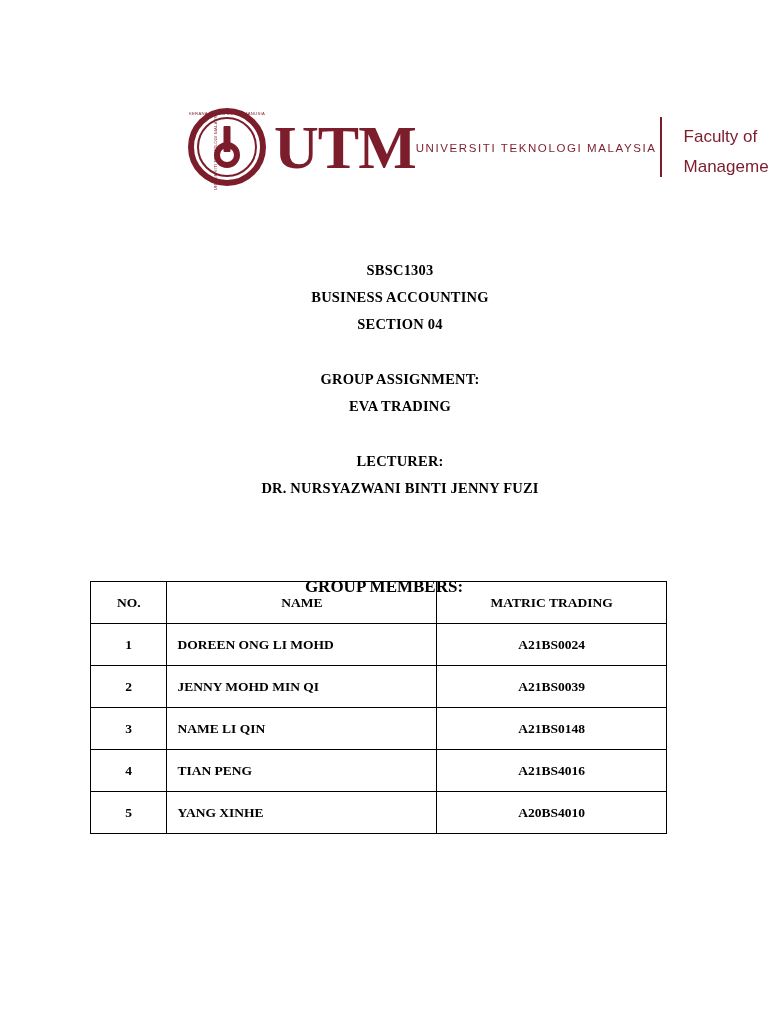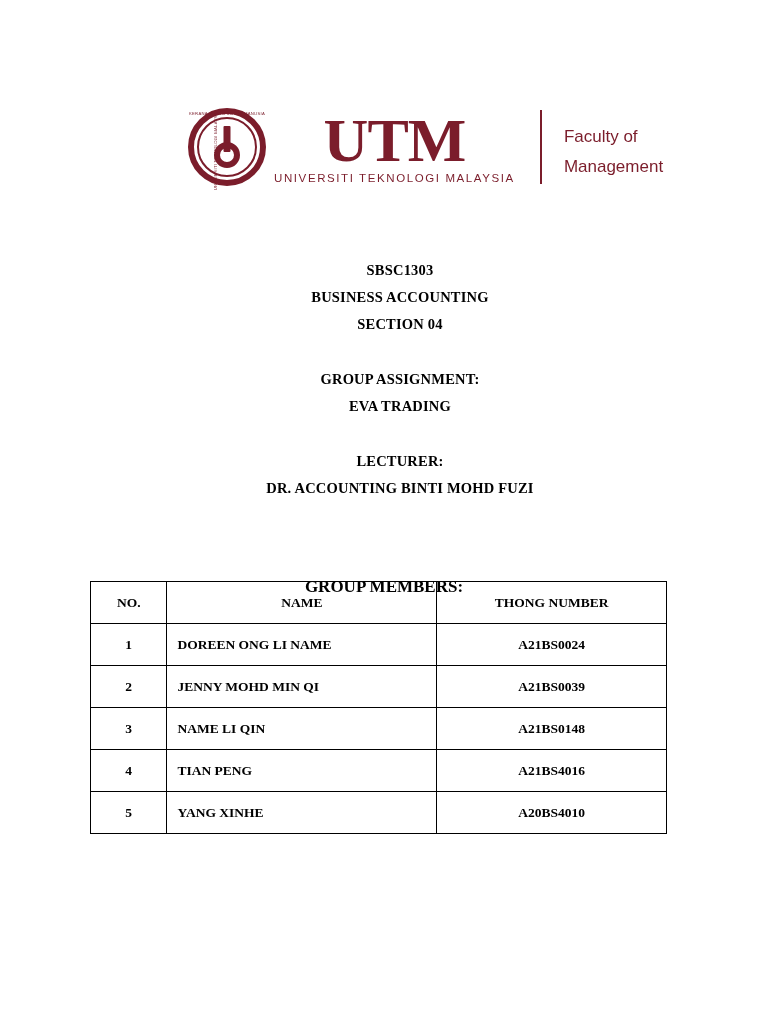--- a/index.html
+++ b/index.html
@@ -102,23 +102,23 @@
     top: 3px; left: 50%;
     transform: translateX(-50%);
   }
   .seal-left {
     left: -12px; top: 40px;
     transform: rotate(-90deg);
   }
   .logo-word {
     margin-left: 8px;
     display: flex;
-    flex-direction: column;
+    flex-direction: row;
     align-items: center;
-    padding-right: 25px;
+    padding-right: 3px;
     border-right: 2px solid #7b1d2b;
   }
   .logo-utm {
     font-family: "Liberation Serif", serif;
     font-weight: bold;
     font-size: 62px;
     line-height: 60px;
     color: #7b1d2b;
     letter-spacing: -1px;
   }
@@ -222,37 +222,37 @@
 
   <div class="title-block">
     <div class="line">SBSC1303</div>
     <div class="line">BUSINESS ACCOUNTING</div>
     <div class="line">SECTION 04</div>
     <div class="gap-lg"></div>
     <div class="line">GROUP ASSIGNMENT:</div>
     <div class="line">EVA TRADING</div>
     <div class="gap-lg"></div>
     <div class="line">LECTURER:</div>
-    <div class="line">DR. ACCOUNTING BINTI MOHD FUZI</div>
+    <div class="line">DR. NURSYAZWANI BINTI JENNY FUZI</div>
   </div>
 
   <div class="members-heading">GROUP MEMBERS:</div>
 
   <table class="members">
     <thead>
       <tr>
         <th class="col-no">NO.</th>
         <th class="col-name">NAME</th>
-        <th class="col-matric">THONG NUMBER</th>
+        <th class="col-matric">MATRIC TRADING</th>
       </tr>
     </thead>
     <tbody>
       <tr>
         <td class="col-no">1</td>
-        <td class="col-name">DOREEN ONG LI NAME</td>
+        <td class="col-name">DOREEN ONG LI MOHD</td>
         <td class="col-matric">A21BS0024</td>
       </tr>
       <tr>
         <td class="col-no">2</td>
         <td class="col-name">JENNY MOHD MIN QI</td>
         <td class="col-matric">A21BS0039</td>
       </tr>
       <tr>
         <td class="col-no">3</td>
         <td class="col-name">NAME LI QIN</td>

